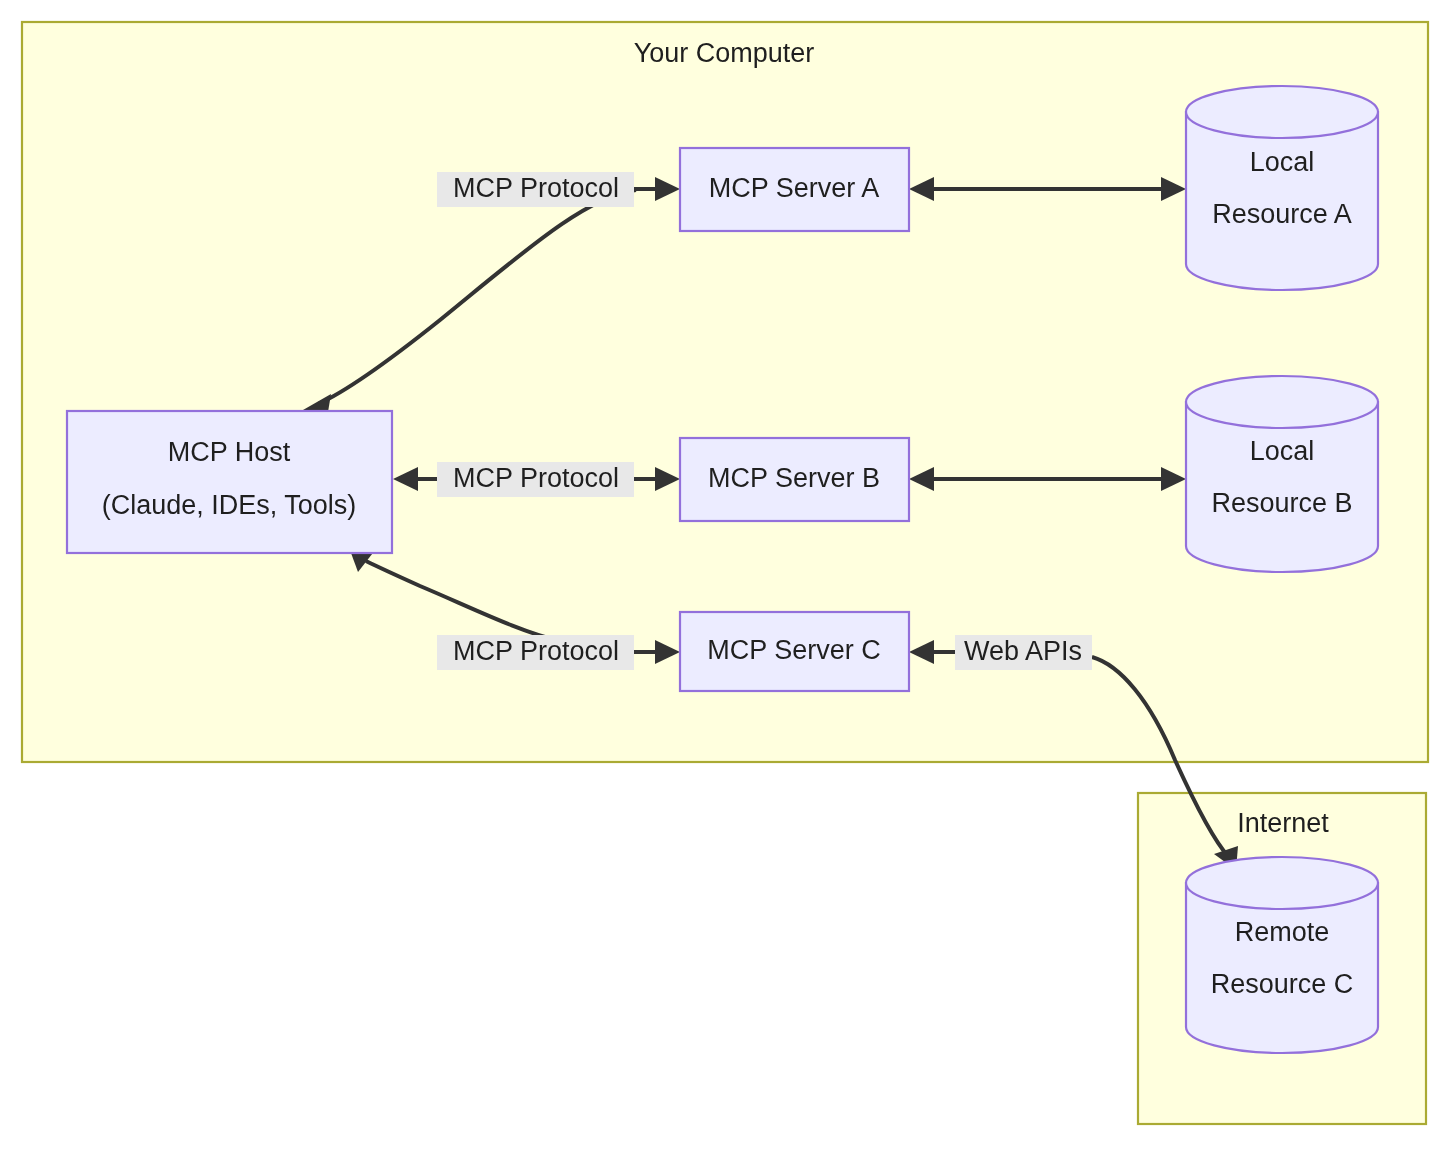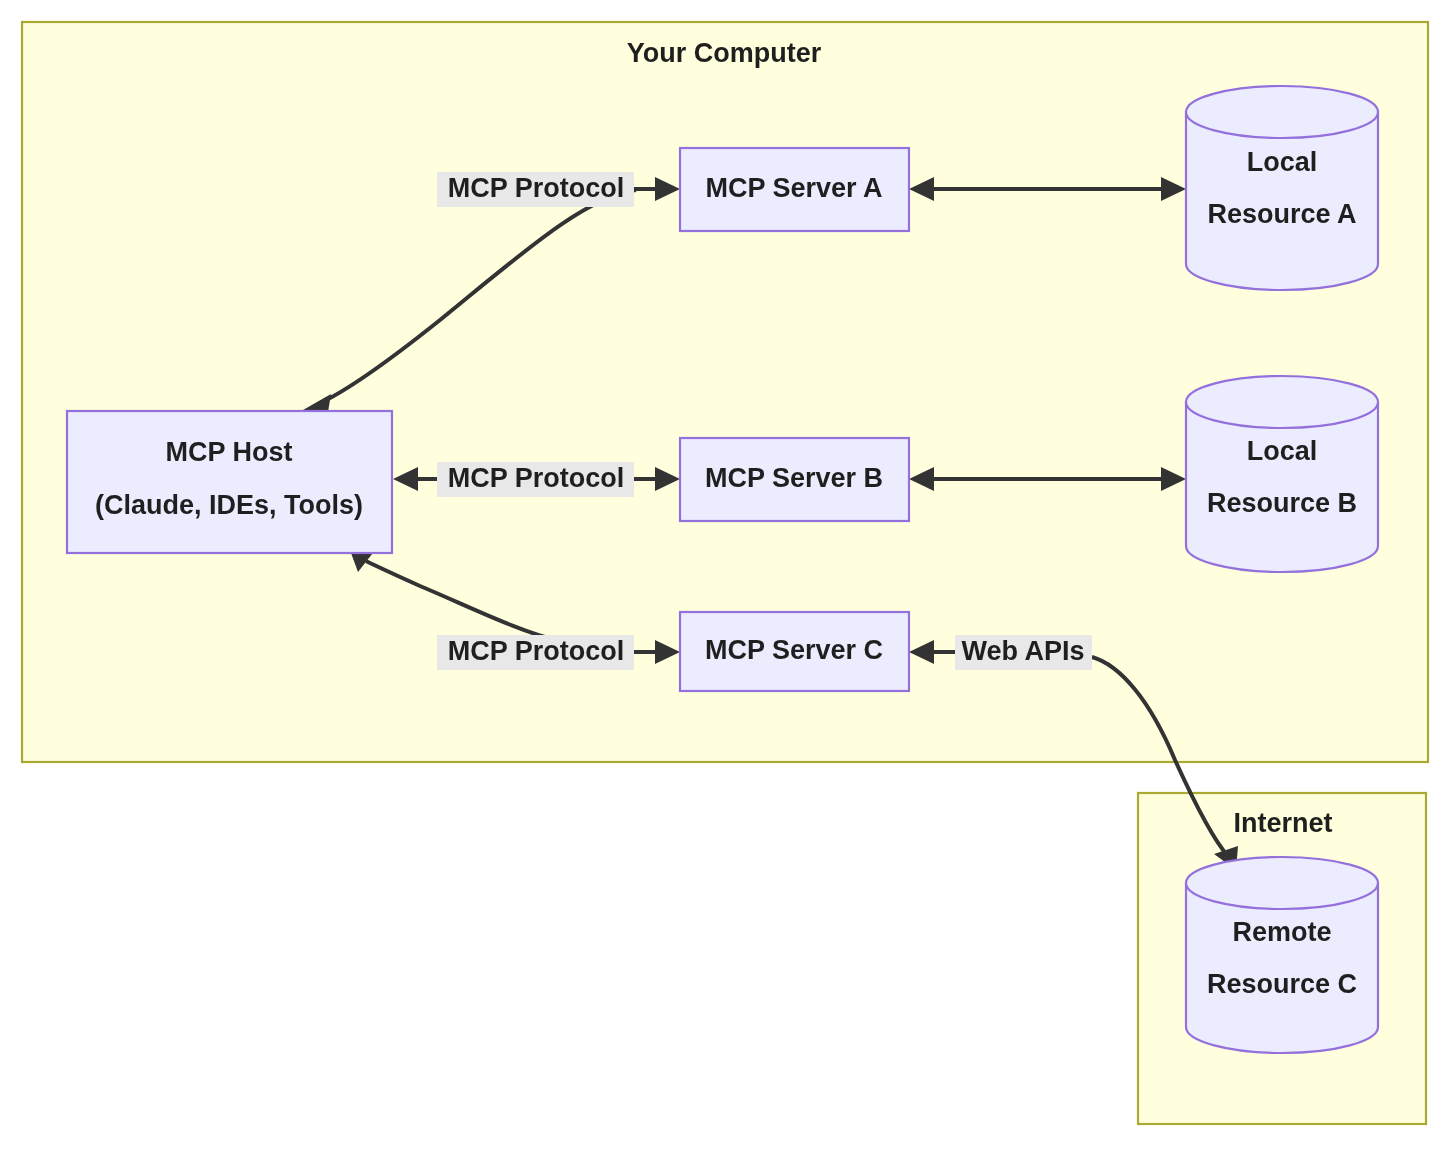--- a/index.html
+++ b/index.html
@@ -12,21 +12,20 @@
     height: 1158px;
     font-family: "Liberation Sans", sans-serif;
     position: relative;
     overflow: hidden;
   }
   #diagram-root {
     position: absolute;
     top: 0; left: 0;
     width: 1456px;
     height: 1158px;
-    font-weight: bold;
   }
   svg.diagram-svg {
     position: absolute;
     top: 0; left: 0;
     width: 1456px;
     height: 1158px;
   }
   .node-label {
     font-family: "Liberation Sans", sans-serif;
     font-size: 27px;

